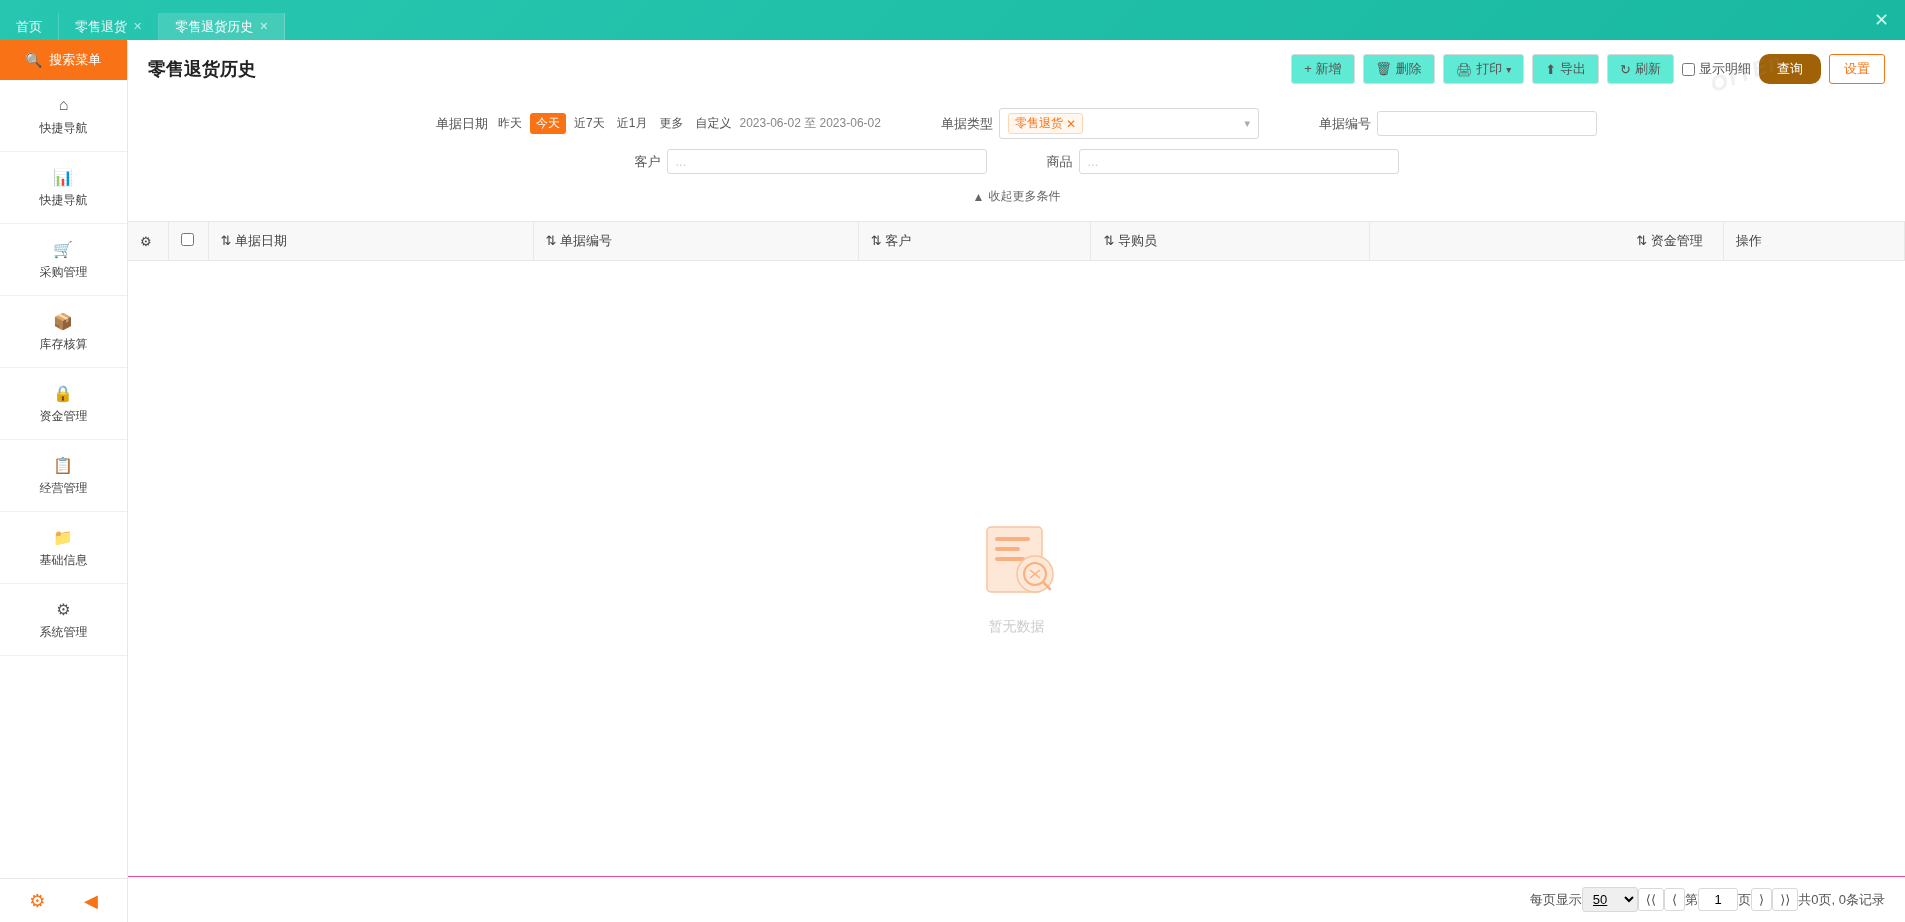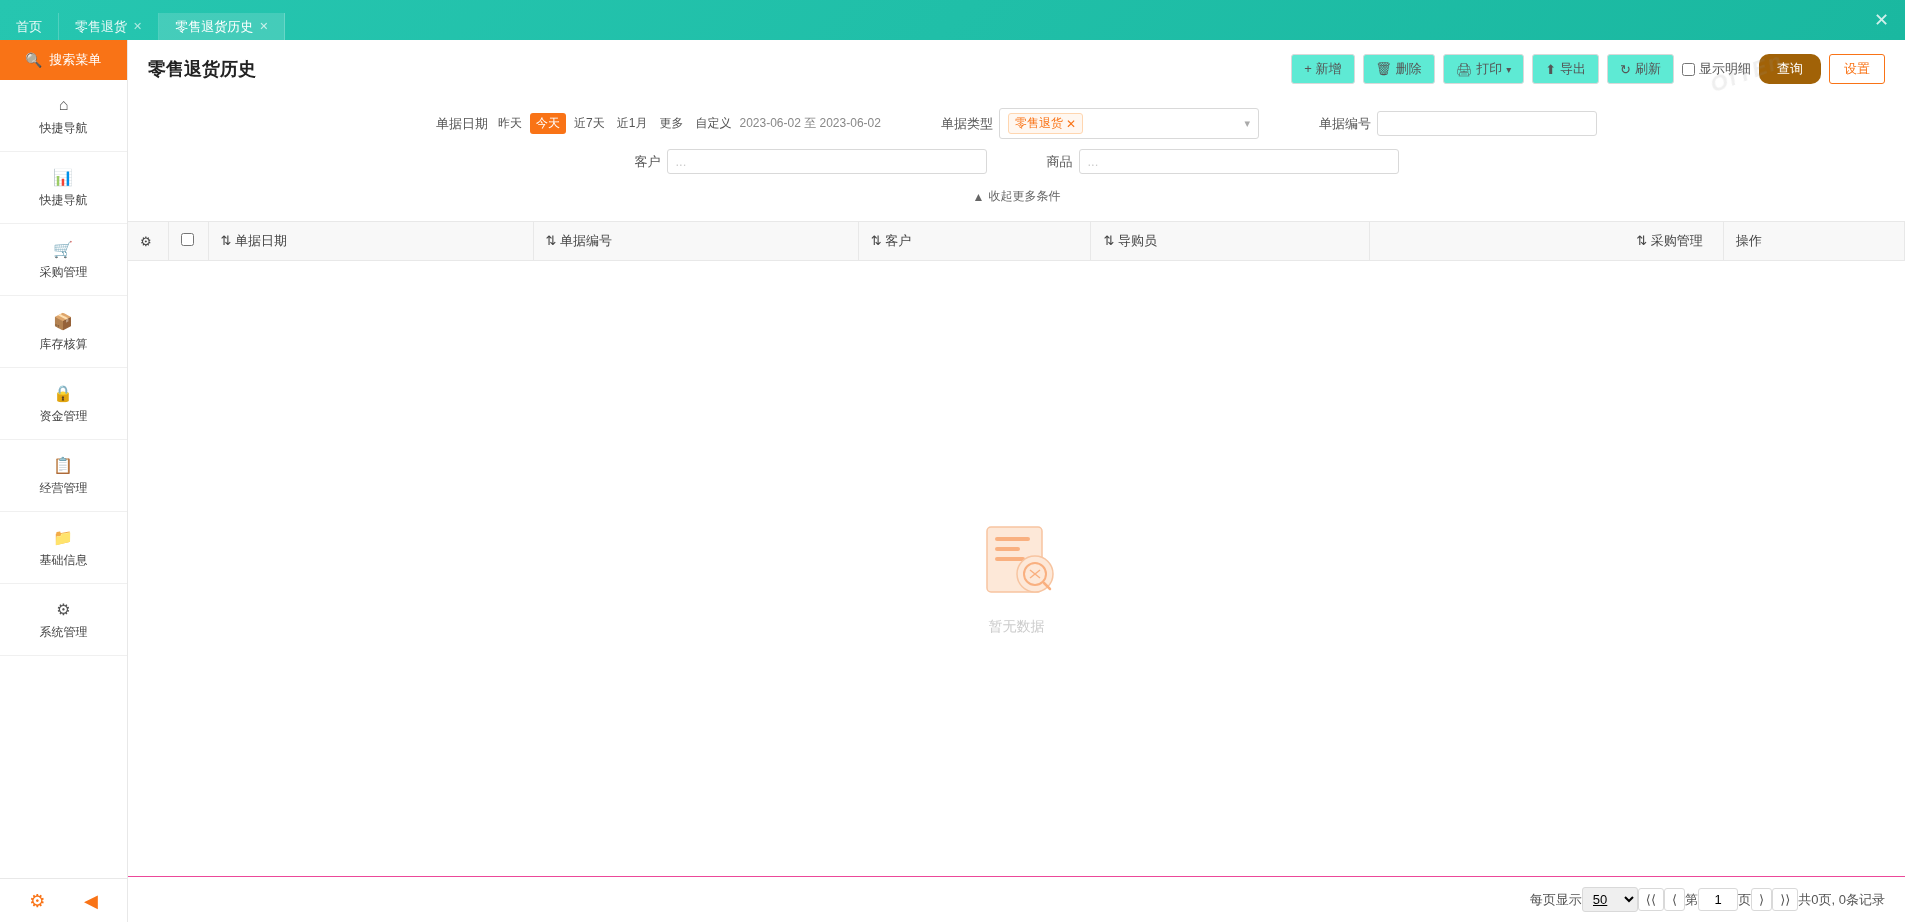--- a/index.html
+++ b/index.html
@@ -555,21 +555,21 @@
             <th>
               <span>⇅ 单据编号</span>
             </th>
             <th>
               <span>⇅ 客户</span>
             </th>
             <th>
               <span>⇅ 导购员</span>
             </th>
             <th style="text-align:right; padding-right:20px;">
-              <span>⇅ 采购管理</span>
+              <span>⇅ 资金管理</span>
             </th>
             <th>
               <span>操作</span>
             </th>
           </tr>
         </thead>
         <tbody>
           
         </tbody>
       </table>

